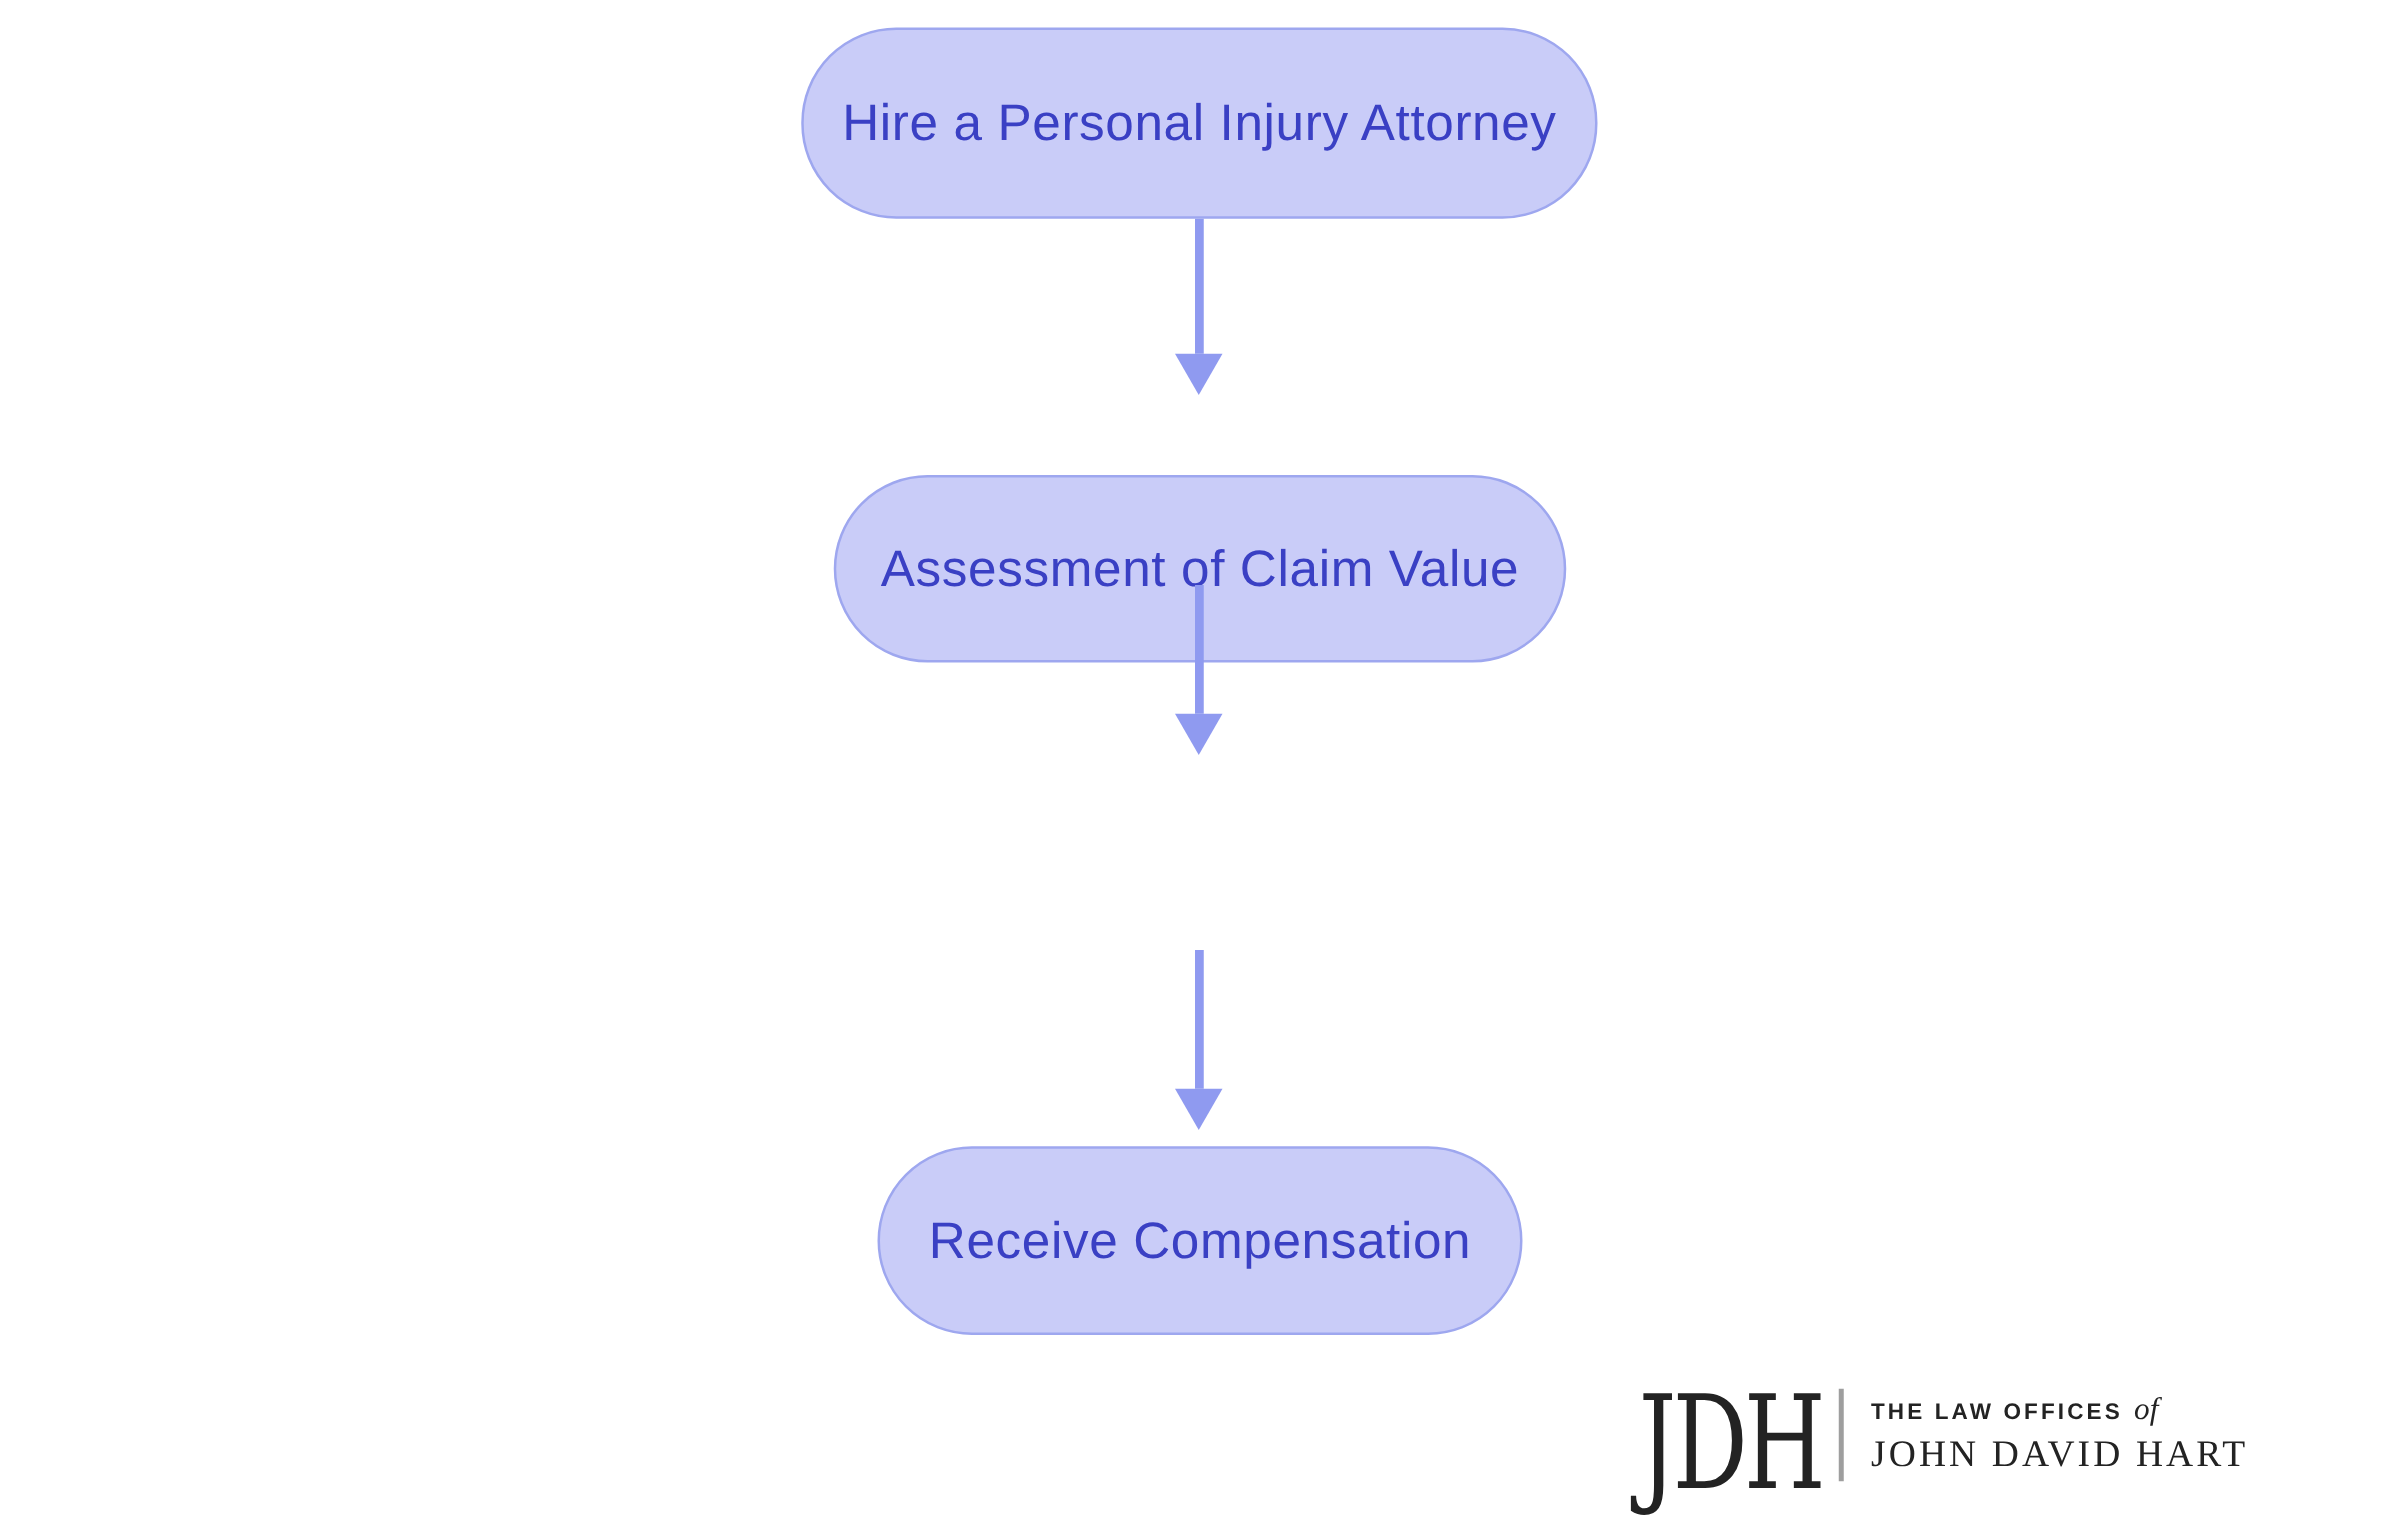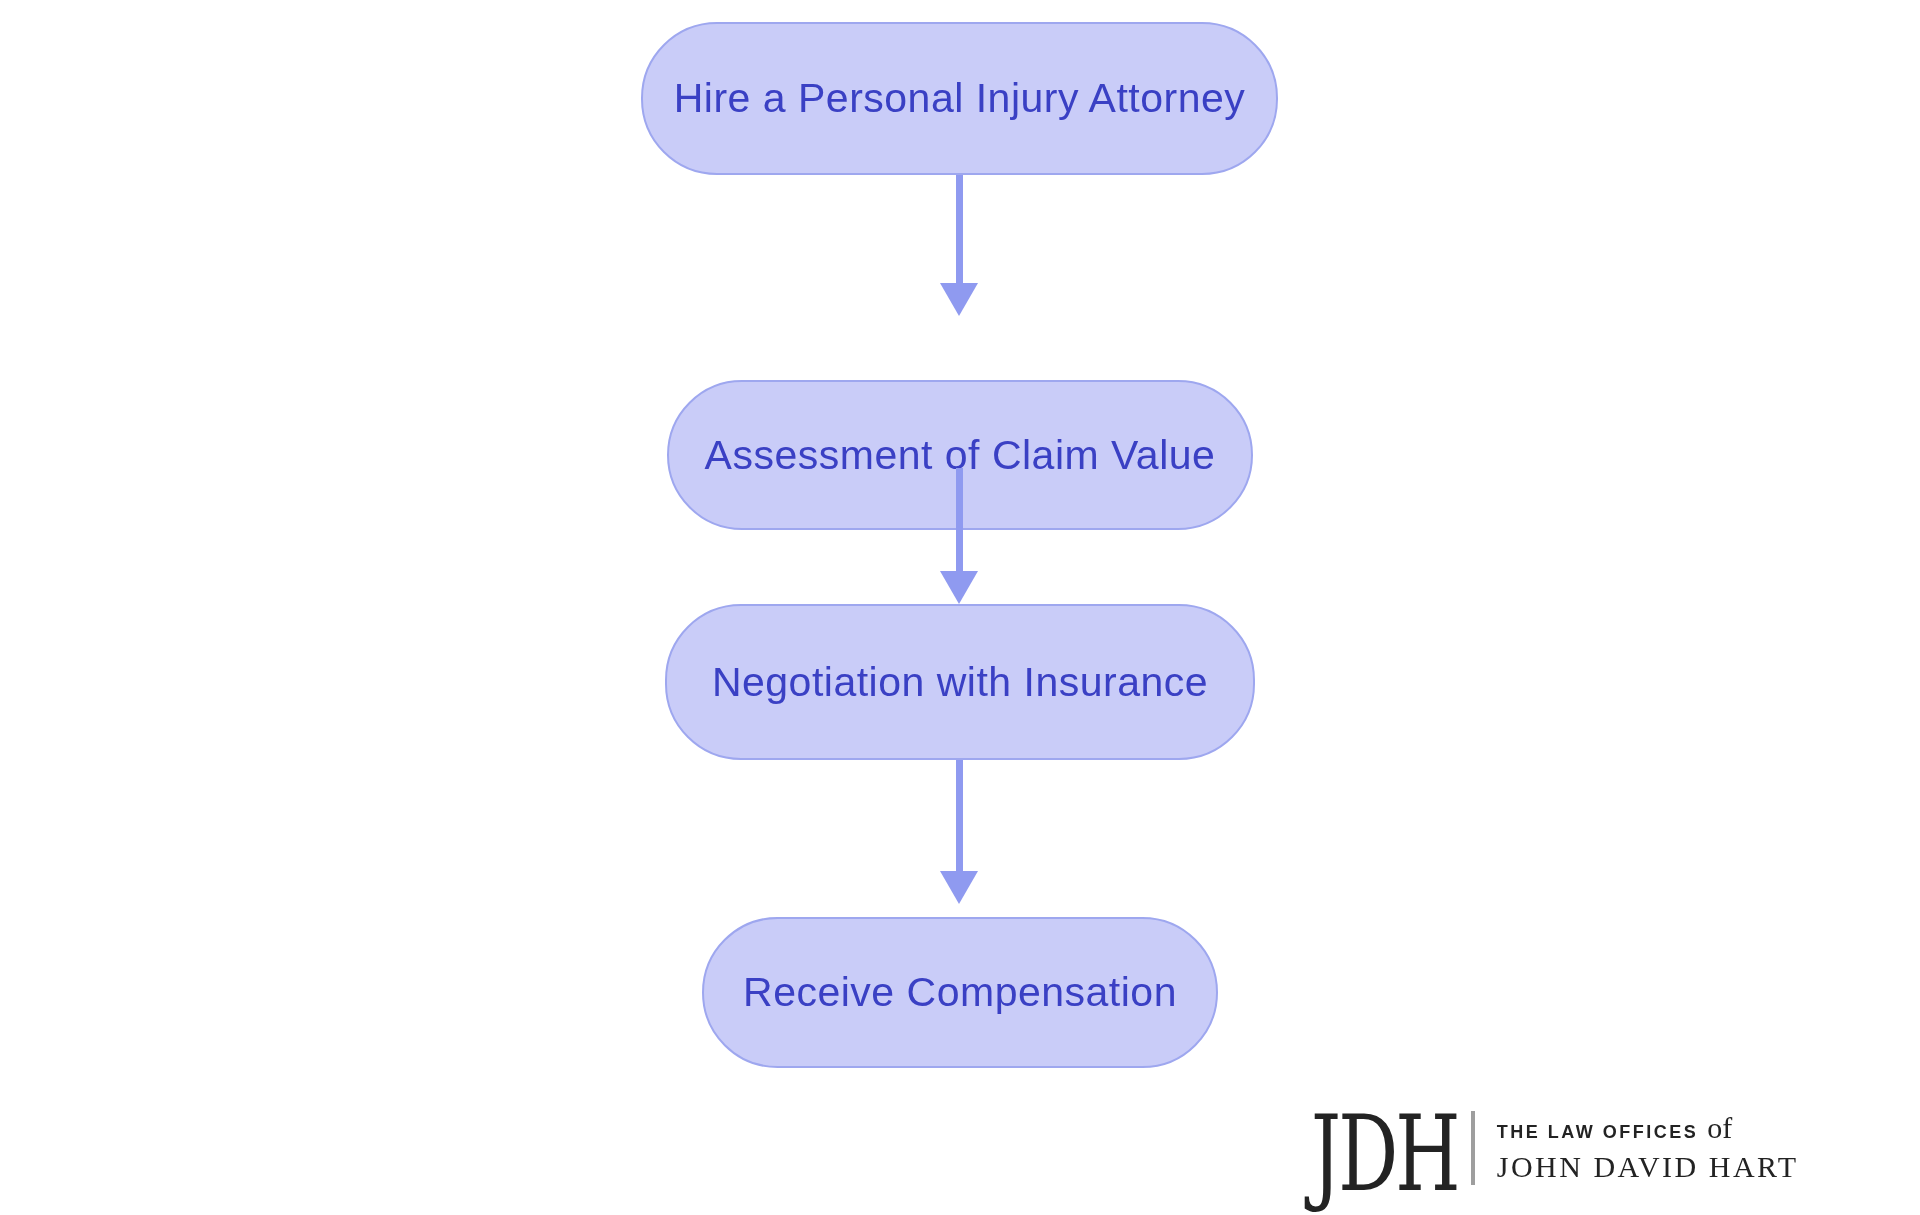--- a/index.html
+++ b/index.html
@@ -102,21 +102,22 @@
   }
   .logo-tagline-prefix {
     font-family: "Liberation Sans", sans-serif;
     font-size: 18px;
     font-weight: 700;
     letter-spacing: 2.5px;
     color: var(--logo-text);
   }
   .logo-tagline-of {
     font-family: "Liberation Serif", serif;
-    font-size: 30px;
+    font-style: italic;
+    font-size: 25px;
     color: var(--logo-text);
   }
   .logo-name {
     font-family: "Liberation Serif", serif;
     font-size: 30px;
     letter-spacing: 2.5px;
     color: var(--logo-text);
     margin-top: 5px;
     white-space: nowrap;
   }
@@ -137,23 +138,20 @@
 
   <div class="node" id="node-2">
     <span class="node-label">Assessment of Claim Value</span>
   </div>
 
   <div class="arrow" id="arrow-2">
     <div class="arrow-shaft"></div>
     <div class="arrow-head"></div>
   </div>
 
-  <div class="node" id="node-3">
-    <span class="node-label">Negotiation with Insurance</span>
-  </div>
 
   <div class="arrow" id="arrow-3">
     <div class="arrow-shaft"></div>
     <div class="arrow-head"></div>
   </div>
 
   <div class="node" id="node-4">
     <span class="node-label">Receive Compensation</span>
   </div>
 

